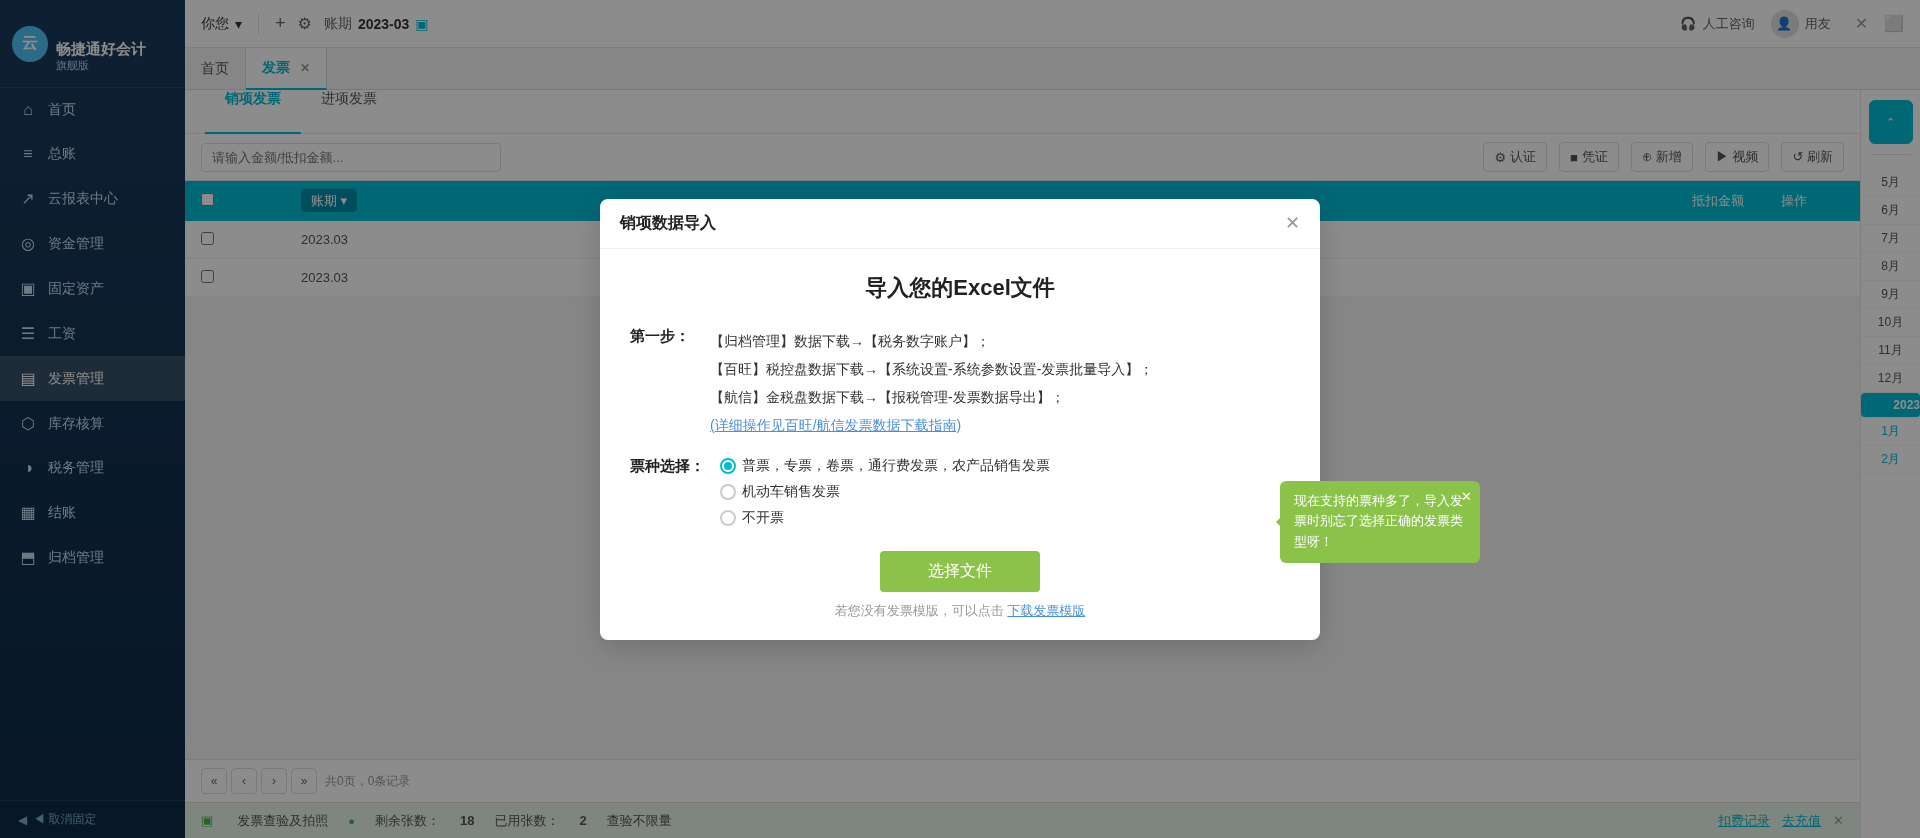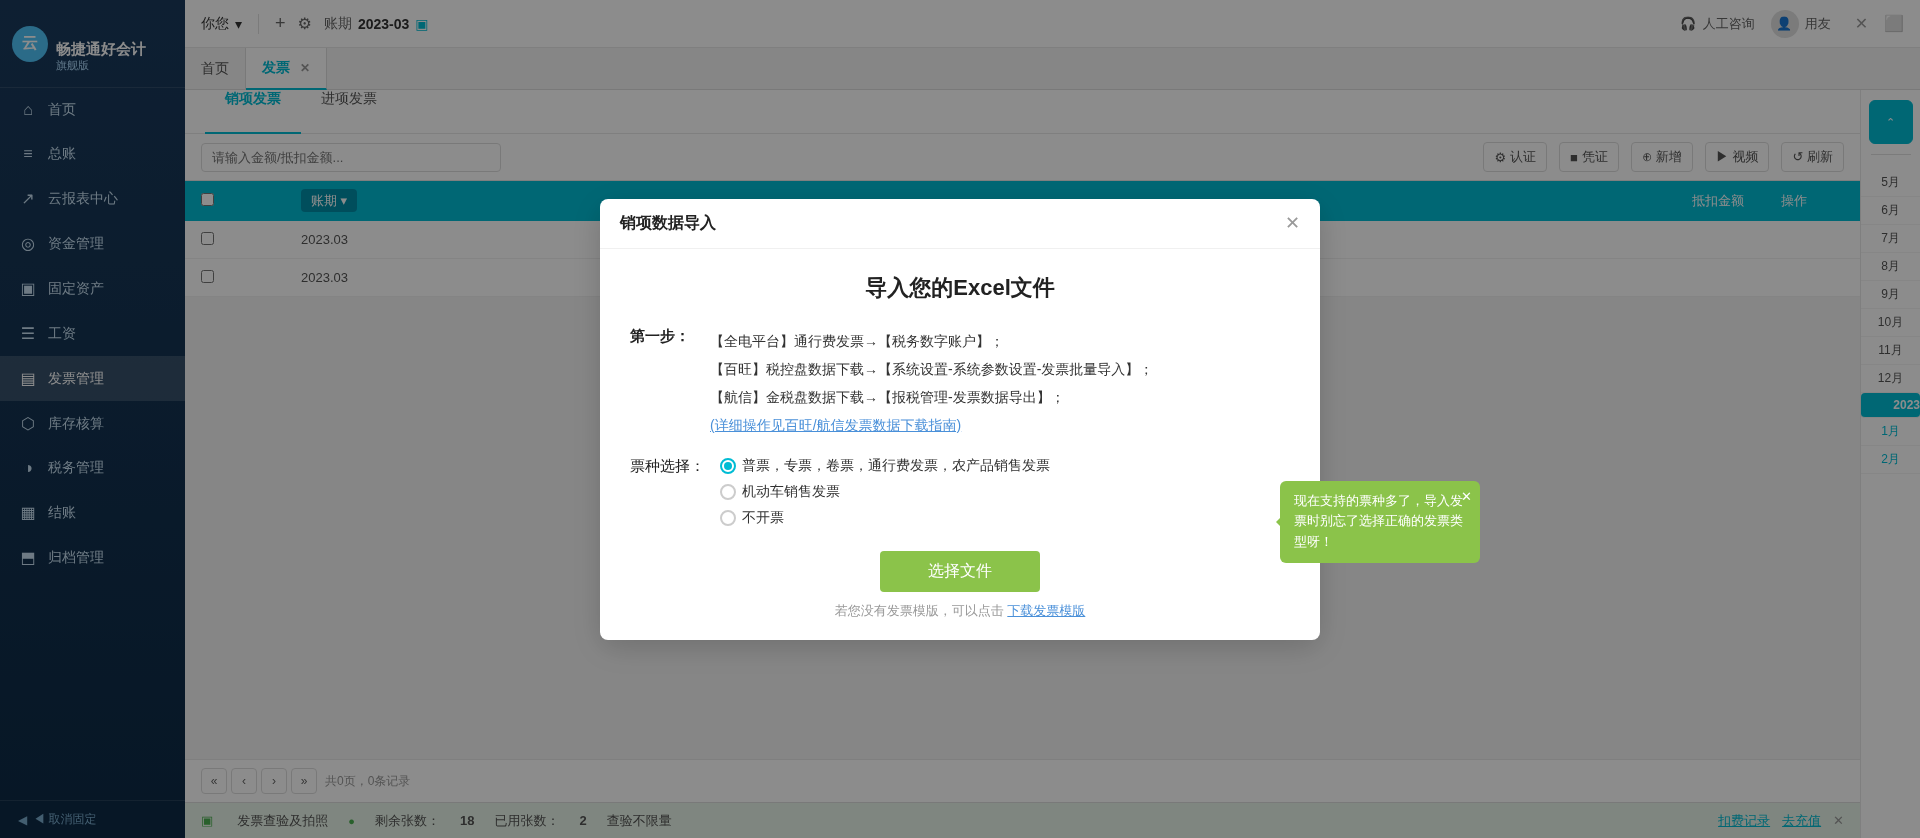--- a/index.html
+++ b/index.html
@@ -104,21 +104,21 @@
     .modal-title { font-size: 16px; font-weight: bold; color: #222; }
     .modal-close { font-size: 18px; color: #999; cursor: pointer; line-height: 1; }
     .modal-body { padding: 24px 30px 20px 30px; }
     .modal-main-title { text-align: center; font-size: 22px; font-weight: bold; color: #222; margin-bottom: 24px; }
     .modal-step { margin-bottom: 18px; display: flex; align-items: flex-start; gap: 10px; }
     .modal-step-label { font-size: 15px; font-weight: bold; color: #222; min-width: 70px; white-space: nowrap; }
     .modal-step-content { font-size: 14px; color: #333; line-height: 2; }
     .modal-step-content a { color: #4a90d9; text-decoration: underline; cursor: pointer; }
     .modal-step2-content { font-size: 14px; color: #333; }
     .modal-ticket-section { display: flex; align-items: flex-start; gap: 10px; margin-bottom: 12px; }
-    .modal-ticket-label { font-size: 15px; font-weight: normal; color: #222; min-width: 80px; white-space: nowrap; }
+    .modal-ticket-label { font-size: 15px; font-weight: bold; color: #222; min-width: 80px; white-space: nowrap; }
     .modal-ticket-options { display: flex; flex-direction: column; gap: 8px; }
     .radio-group { display: flex; align-items: center; gap: 6px; font-size: 14px; color: #333; }
     .radio-dot { width: 16px; height: 16px; border-radius: 50%; border: 2px solid #ccc; display: flex; align-items: center; justify-content: center; }
     .radio-dot.checked { border-color: #00bcd4; }
     .radio-dot.checked::after { content: ''; width: 8px; height: 8px; border-radius: 50%; background: #00bcd4; }
     .modal-select-btn { margin: 18px auto 10px; display: block; background: #8bc34a; color: #fff; border: none; border-radius: 4px; padding: 10px 48px; font-size: 16px; cursor: pointer; font-family: inherit; }
     .modal-footer-text { text-align: center; font-size: 13px; color: #999; margin-top: 10px; }
     .modal-footer-text a { color: #4a90d9; text-decoration: underline; cursor: pointer; }
 
     
@@ -355,21 +355,21 @@
       <span class="modal-title">销项数据导入</span>
       <span class="modal-close">✕</span>
     </div>
 
     <div class="modal-body">
       <div class="modal-main-title">导入您的Excel文件</div>
 
       <div class="modal-step">
         <span class="modal-step-label">第一步：</span>
         <div class="modal-step-content">
-          <div>【全电平台】通行费发票→【税务数字账户】；</div>
+          <div>【归档管理】数据下载→【税务数字账户】；</div>
           <div>【百旺】税控盘数据下载→【系统设置-系统参数设置-发票批量导入】；</div>
           <div>【航信】金税盘数据下载→【报税管理-发票数据导出】；</div>
           <div>
             <a href="#" style="color:#4a90d9;text-decoration:underline;">(详细操作见百旺/航信发票数据下载指南)</a>
           </div>
         </div>
       </div>
 
 
       <div class="modal-ticket-section" style="position:relative;">

